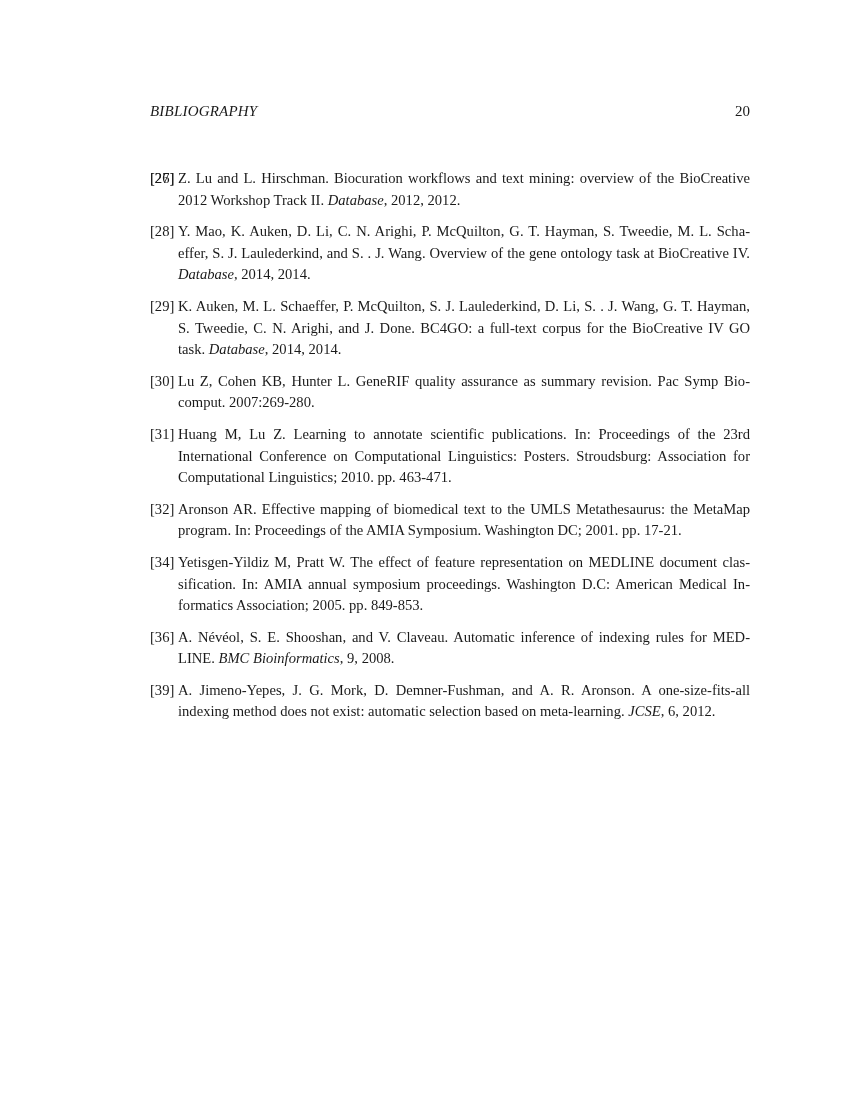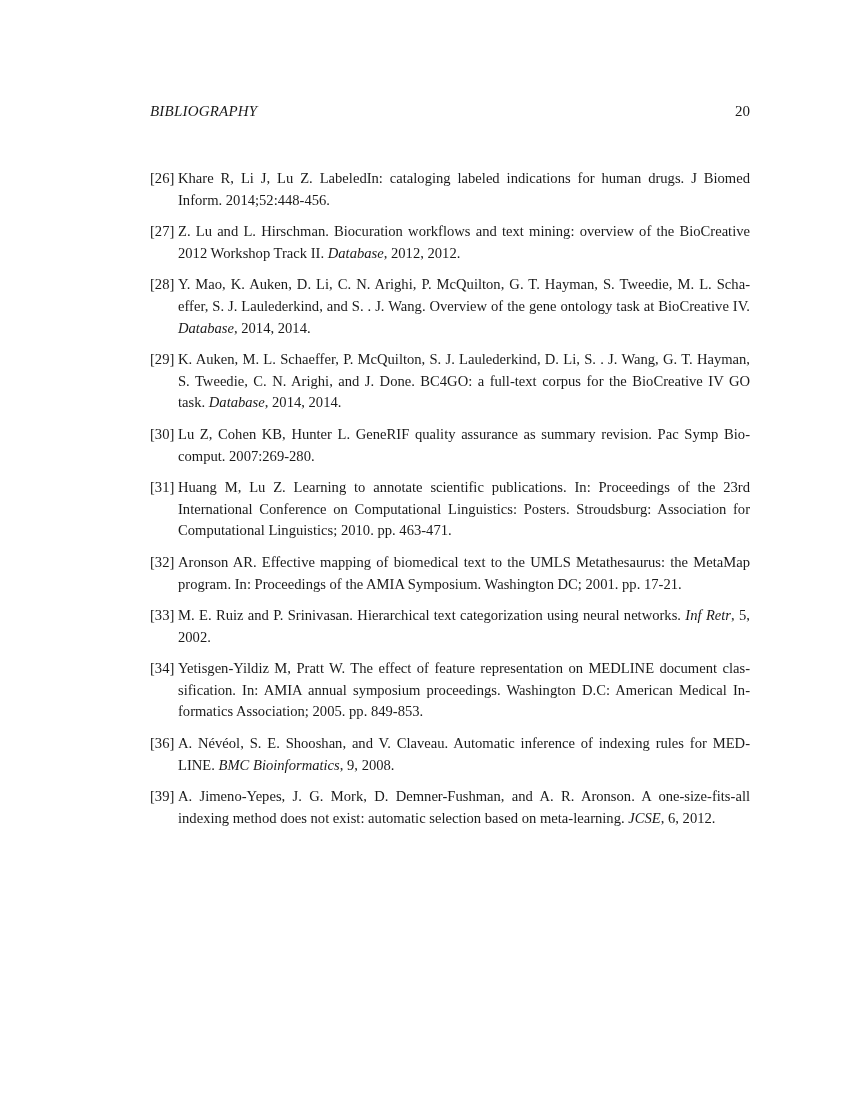--- a/index.html
+++ b/index.html
@@ -70,21 +70,21 @@
   <div class="content">
 
     <div class="page-header">
       <span class="running-title">BIBLIOGRAPHY</span>
       <span class="page-number">20</span>
     </div>
 
     <div class="ref-list">
 
         <div class="ref">
-          <span class="ref-label">[26]</span><span class="ref-text"><span>Khare R, Li J, Lu Z. LabeledIn: cataloging labeled indications for human drugs. J Biomed Inform. 2014;52:448-456.</span></span>
+          <span class="ref-label">[26]</span>
         </div>
 
         <div class="ref">
           <span class="ref-label">[27]</span><span class="ref-text"><span>Z. Lu and L. Hirschman. Biocuration workflows and text mining: overview of the BioCreative 2012 Workshop Track II. </span><span class="seg-italic">Database</span><span>, 2012, 2012.</span></span>
         </div>
 
         <div class="ref">
           <span class="ref-label">[28]</span><span class="ref-text"><span>Y. Mao, K. Auken, D. Li, C. N. Arighi, P. McQuilton, G. T. Hayman, S. Tweedie, M. L. Scha­effer, S. J. Laulederkind, and S. . J. Wang. Overview of the gene ontology task at BioCreative IV. </span><span class="seg-italic">Database</span><span>, 2014, 2014.</span></span>
         </div>
 
@@ -97,23 +97,20 @@
         </div>
 
         <div class="ref">
           <span class="ref-label">[31]</span><span class="ref-text"><span>Huang M, Lu Z. Learning to annotate scientific publications. In: Proceedings of the 23rd International Conference on Computational Linguistics: Posters. Stroudsburg: Association for Computational Linguistics; 2010. pp. 463-471.</span></span>
         </div>
 
         <div class="ref">
           <span class="ref-label">[32]</span><span class="ref-text"><span>Aronson AR. Effective mapping of biomedical text to the UMLS Metathesaurus: the MetaMap program. In: Proceedings of the AMIA Symposium. Washington DC; 2001. pp. 17-21.</span></span>
         </div>
 
-        <div class="ref">
-          <span class="ref-label">[33]</span><span class="ref-text"><span>M. E. Ruiz and P. Srinivasan. Hierarchical text categorization using neural networks. </span><span class="seg-italic">Inf Retr</span><span>, 5, 2002.</span></span>
-        </div>
 
         <div class="ref">
           <span class="ref-label">[34]</span><span class="ref-text"><span>Yetisgen-Yildiz M, Pratt W. The effect of feature representation on MEDLINE document clas­sification. In: AMIA annual symposium proceedings. Washington D.C: American Medical In­formatics Association; 2005. pp. 849-853.</span></span>
         </div>
 
 
         <div class="ref">
           <span class="ref-label">[36]</span><span class="ref-text"><span>A. Névéol, S. E. Shooshan, and V. Claveau. Automatic inference of indexing rules for MED­LINE. </span><span class="seg-italic">BMC Bioinformatics</span><span>, 9, 2008.</span></span>
         </div>
 

